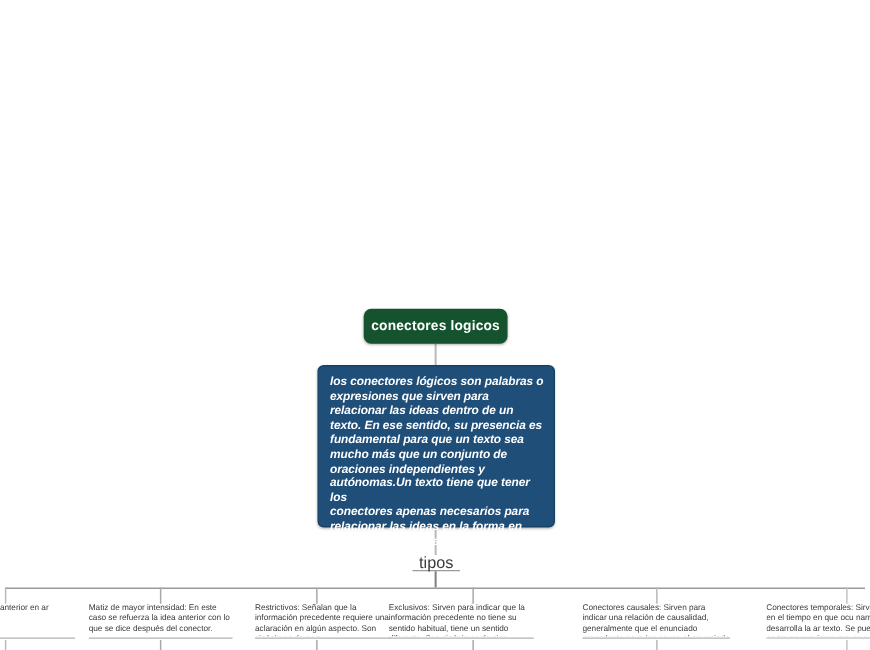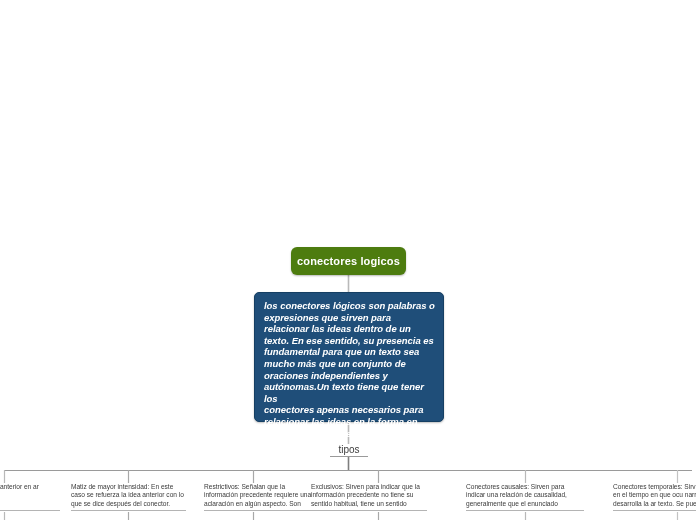--- a/index.html
+++ b/index.html
@@ -29,21 +29,21 @@
   }
 
   
   .root-node {
     position: absolute;
     left: 291px;
     top: 247px;
     width: 115px;
     height: 28px;
     box-sizing: border-box;
-    background: #4d7c0f;
+    background: #14532d;
     border-radius: 6px;
     display: flex;
     align-items: center;
     justify-content: center;
     box-shadow: 0 1px 2px rgba(0,0,0,0.28);
   }
   .root-node-label {
     color: #ffffff;
     font-size: 11px;
     font-weight: bold;
@@ -77,21 +77,21 @@
 
   
   .tipos-node {
     position: absolute;
     left: 330px;
     top: 444px;
     width: 38px;
     text-align: center;
   }
   .tipos-label {
-    font-size: 10px;
+    font-size: 13px;
     color: #3c3c3c;
     line-height: 11px;
   }
   .tipos-underline {
     height: 1px;
     background: #9a9a9a;
     margin-top: 1px;
   }
 
   

